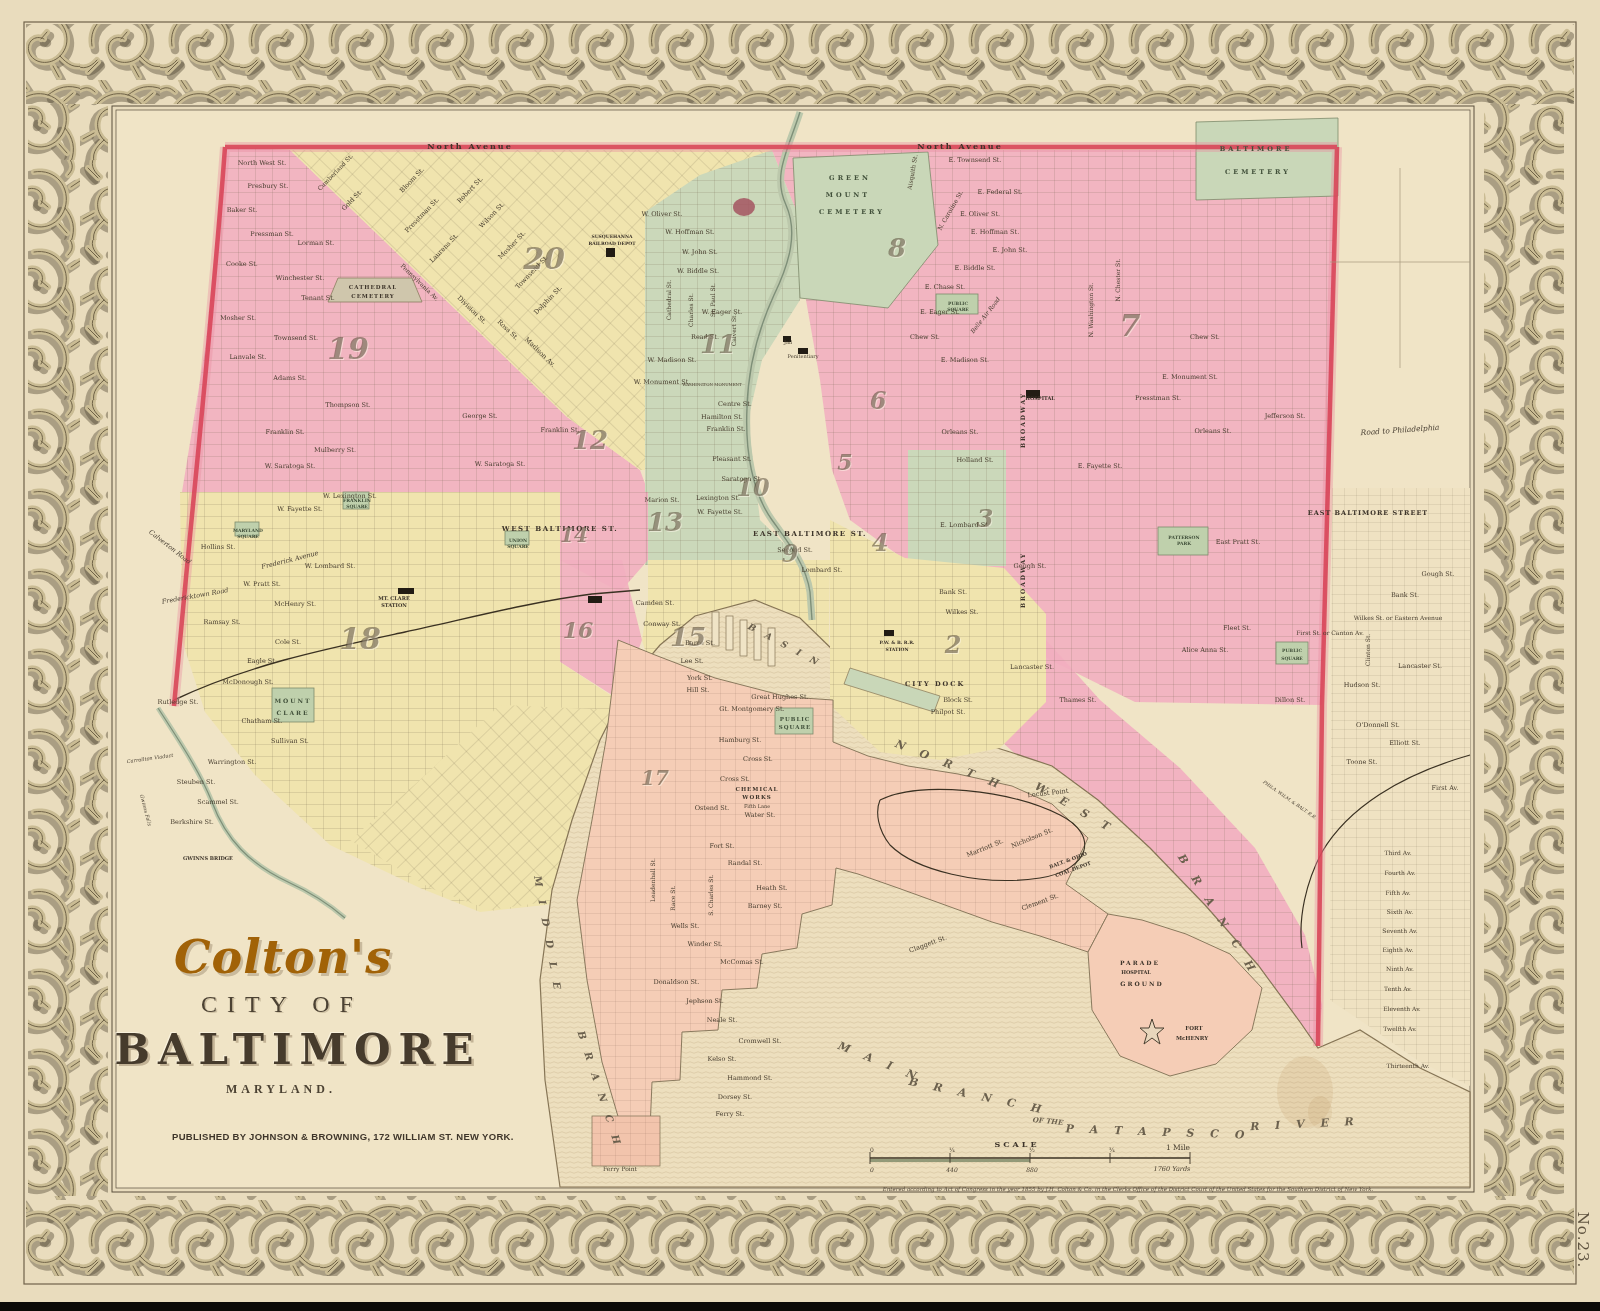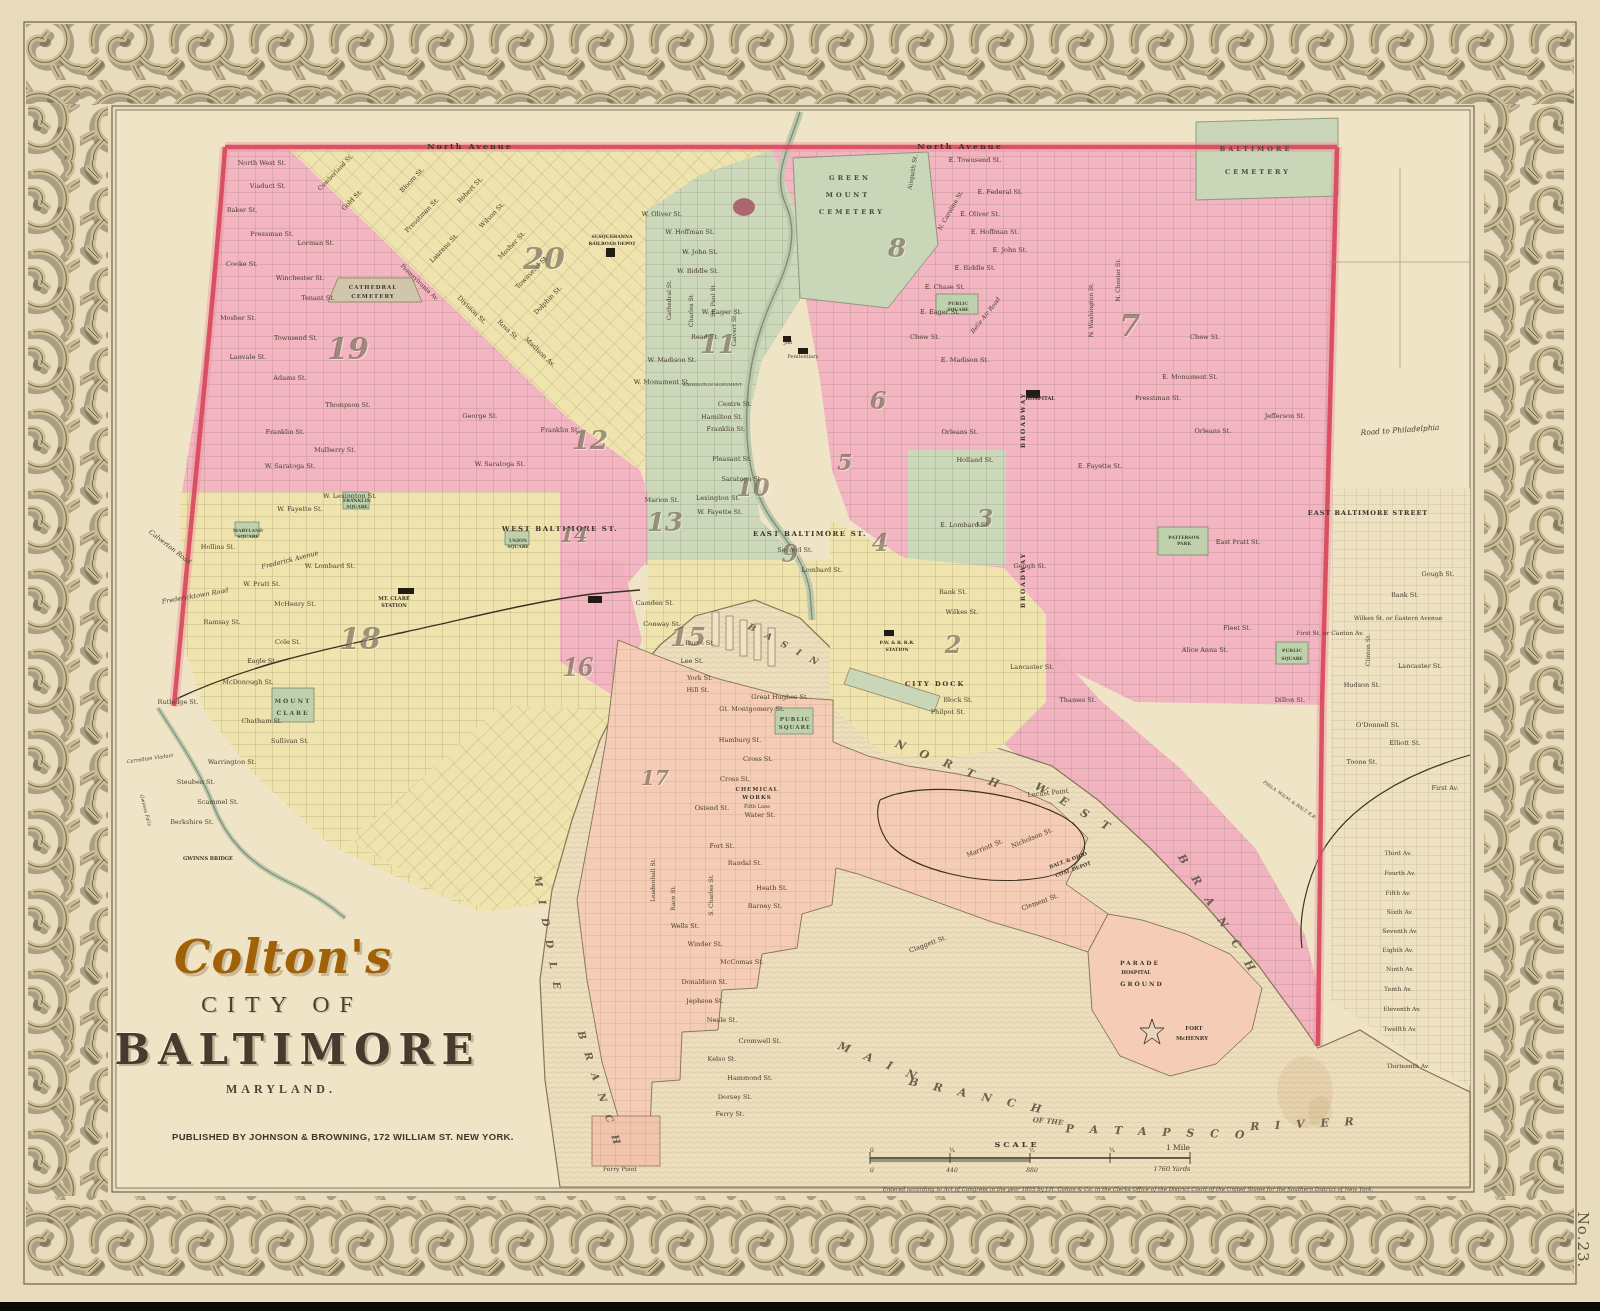--- a/index.html
+++ b/index.html
@@ -209,21 +209,21 @@
     <path d="M870,1158 H1190" stroke-width="1.4"></path>
     <path d="M870,1160.5 H1030" stroke="#6d7d5c" stroke-width="3" opacity="0.7"></path>
     <path d="M870,1152 V1164 M950,1153 V1163 M1030,1153 V1163 M1110,1153 V1163 M1190,1152 V1164" stroke-width="0.9"></path>
   </g>
 </svg>
 
 <div style="position:absolute;inset:0;z-index:20;">
       <div class="lbl f" style="left: 470px; top: 146px; font-size: 8px; letter-spacing: 2px; transform: translate(-50%, -50%) rotate(0deg);">North Avenue</div>
       <div class="lbl f" style="left: 960px; top: 146px; font-size: 8px; letter-spacing: 2px; transform: translate(-50%, -50%) rotate(0deg);">North Avenue</div>
       <div class="lbl" style="left: 262px; top: 163px; transform: translate(-50%, -50%) rotate(0deg);">North West St.</div>
-      <div class="lbl" style="left: 268px; top: 186px; transform: translate(-50%, -50%) rotate(0deg);">Viaduct St.</div>
+      <div class="lbl" style="left: 268px; top: 186px; transform: translate(-50%, -50%) rotate(0deg);">Presbury St.</div>
       <div class="lbl" style="left: 242px; top: 210px; transform: translate(-50%, -50%) rotate(0deg);">Baker St.</div>
       <div class="lbl" style="left: 272px; top: 234px; transform: translate(-50%, -50%) rotate(0deg);">Pressman St.</div>
       <div class="lbl" style="left: 316px; top: 243px; transform: translate(-50%, -50%) rotate(0deg);">Lorman St.</div>
       <div class="lbl" style="left: 242px; top: 264px; transform: translate(-50%, -50%) rotate(0deg);">Cooke St.</div>
       <div class="lbl" style="left: 300px; top: 278px; transform: translate(-50%, -50%) rotate(0deg);">Winchester St.</div>
       <div class="lbl" style="left: 318px; top: 298px; transform: translate(-50%, -50%) rotate(0deg);">Tenant St.</div>
       <div class="lbl" style="left: 238px; top: 318px; transform: translate(-50%, -50%) rotate(0deg);">Mosher St.</div>
       <div class="lbl" style="left: 296px; top: 338px; transform: translate(-50%, -50%) rotate(0deg);">Townsend St.</div>
       <div class="lbl" style="left: 248px; top: 357px; transform: translate(-50%, -50%) rotate(0deg);">Lanvale St.</div>
       <div class="lbl" style="left: 290px; top: 378px; transform: translate(-50%, -50%) rotate(0deg);">Adams St.</div>
@@ -302,21 +302,21 @@
       <div class="lbl" style="left: 758px; top: 759px; transform: translate(-50%, -50%) rotate(0deg);">Cross St.</div>
       <div class="lbl" style="left: 735px; top: 779px; transform: translate(-50%, -50%) rotate(0deg);">Cross St.</div>
       <div class="lbl" style="left: 712px; top: 808px; transform: translate(-50%, -50%) rotate(0deg);">Ostend St.</div>
       <div class="lbl" style="left: 722px; top: 846px; transform: translate(-50%, -50%) rotate(0deg);">Fort St.</div>
       <div class="lbl" style="left: 745px; top: 863px; transform: translate(-50%, -50%) rotate(0deg);">Randal St.</div>
       <div class="lbl" style="left: 772px; top: 888px; transform: translate(-50%, -50%) rotate(0deg);">Heath St.</div>
       <div class="lbl" style="left: 765px; top: 906px; transform: translate(-50%, -50%) rotate(0deg);">Barney St.</div>
       <div class="lbl" style="left: 685px; top: 926px; transform: translate(-50%, -50%) rotate(0deg);">Wells St.</div>
       <div class="lbl" style="left: 705px; top: 944px; transform: translate(-50%, -50%) rotate(0deg);">Winder St.</div>
       <div class="lbl" style="left: 742px; top: 962px; transform: translate(-50%, -50%) rotate(0deg);">McComas St.</div>
-      <div class="lbl" style="left: 696px; top: 982px; transform: translate(-50%, -50%) rotate(0deg); padding-left: 17px;">Donaldson St.</div>
+      <div class="lbl" style="left: 668px; top: 982px; transform: translate(-50%, -50%) rotate(0deg); padding-left: 17px;">Donaldson St.</div>
       <div class="lbl" style="left: 705px; top: 1001px; transform: translate(-50%, -50%) rotate(0deg);">Jephson St.</div>
       <div class="lbl" style="left: 722px; top: 1020px; transform: translate(-50%, -50%) rotate(0deg);">Neale St.</div>
       <div class="lbl" style="left: 760px; top: 1041px; transform: translate(-50%, -50%) rotate(0deg);">Cromwell St.</div>
       <div class="lbl" style="left: 722px; top: 1059px; transform: translate(-50%, -50%) rotate(0deg);">Kelso St.</div>
       <div class="lbl" style="left: 750px; top: 1078px; transform: translate(-50%, -50%) rotate(0deg);">Hammond St.</div>
       <div class="lbl" style="left: 735px; top: 1097px; transform: translate(-50%, -50%) rotate(0deg);">Dorsey St.</div>
       <div class="lbl" style="left: 730px; top: 1114px; transform: translate(-50%, -50%) rotate(0deg);">Ferry St.</div>
       <div class="lbl" style="left: 710px; top: 895px; font-size: 6px; transform: translate(-50%, -50%) rotate(-90deg);">S. Charles St.</div>
       <div class="lbl" style="left: 652px; top: 880px; font-size: 6px; transform: translate(-50%, -50%) rotate(-90deg);">Leadenhall St.</div>
       <div class="lbl" style="left: 672px; top: 898px; font-size: 6px; transform: translate(-50%, -50%) rotate(-90deg);">Race St.</div>
@@ -461,21 +461,21 @@
       <div class="lbl it" style="left: 1172px; top: 1169px; font-size: 6.5px; transform: translate(-50%, -50%) rotate(0deg);">1760 Yards</div>
       <div class="lbl ward" style="left: 348px; top: 348px; font-size: 30px; transform: translate(-50%, -50%) rotate(0deg);">19</div>
       <div class="lbl ward" style="left: 528px; top: 258px; font-size: 30px; transform: translate(-50%, -50%) rotate(0deg); margin-left: 16px;">20</div>
       <div class="lbl ward" style="left: 718px; top: 344px; font-size: 26px; transform: translate(-50%, -50%) rotate(0deg);">11</div>
       <div class="lbl ward" style="left: 590px; top: 440px; font-size: 26px; transform: translate(-50%, -50%) rotate(0deg);">12</div>
       <div class="lbl ward" style="left: 665px; top: 522px; font-size: 26px; transform: translate(-50%, -50%) rotate(0deg);">13</div>
       <div class="lbl ward" style="left: 753px; top: 487px; font-size: 24px; transform: translate(-50%, -50%) rotate(0deg);">10</div>
       <div class="lbl ward" style="left: 790px; top: 553px; font-size: 24px; transform: translate(-50%, -50%) rotate(0deg);">9</div>
       <div class="lbl ward" style="left: 574px; top: 535px; font-size: 20px; transform: translate(-50%, -50%) rotate(0deg);">14</div>
       <div class="lbl ward" style="left: 688px; top: 637px; font-size: 26px; transform: translate(-50%, -50%) rotate(0deg);">15</div>
-      <div class="lbl ward" style="left: 578px; top: 666px; font-size: 30px; transform: translate(-50%, -50%) rotate(0deg); font-family: Liberation Serif, serif;">16</div>
+      <div class="lbl ward" style="left: 578px; top: 630px; font-size: 22px; transform: translate(-50%, -50%) rotate(0deg);">16</div>
       <div class="lbl ward" style="left: 360px; top: 638px; font-size: 30px; transform: translate(-50%, -50%) rotate(0deg);">18</div>
       <div class="lbl ward" style="left: 897px; top: 248px; font-size: 26px; transform: translate(-50%, -50%) rotate(0deg);">8</div>
       <div class="lbl ward" style="left: 1130px; top: 325px; font-size: 30px; transform: translate(-50%, -50%) rotate(0deg);">7</div>
       <div class="lbl ward" style="left: 878px; top: 400px; font-size: 24px; transform: translate(-50%, -50%) rotate(0deg);">6</div>
       <div class="lbl ward" style="left: 845px; top: 462px; font-size: 22px; transform: translate(-50%, -50%) rotate(0deg);">5</div>
       <div class="lbl ward" style="left: 880px; top: 542px; font-size: 24px; transform: translate(-50%, -50%) rotate(0deg);">4</div>
       <div class="lbl ward" style="left: 985px; top: 518px; font-size: 24px; transform: translate(-50%, -50%) rotate(0deg);">3</div>
       <div class="lbl ward" style="left: 953px; top: 644px; font-size: 24px; transform: translate(-50%, -50%) rotate(0deg);">2</div>
       <div class="lbl ward" style="left: 655px; top: 778px; font-size: 20px; transform: translate(-50%, -50%) rotate(0deg);">17</div>
     </div>

